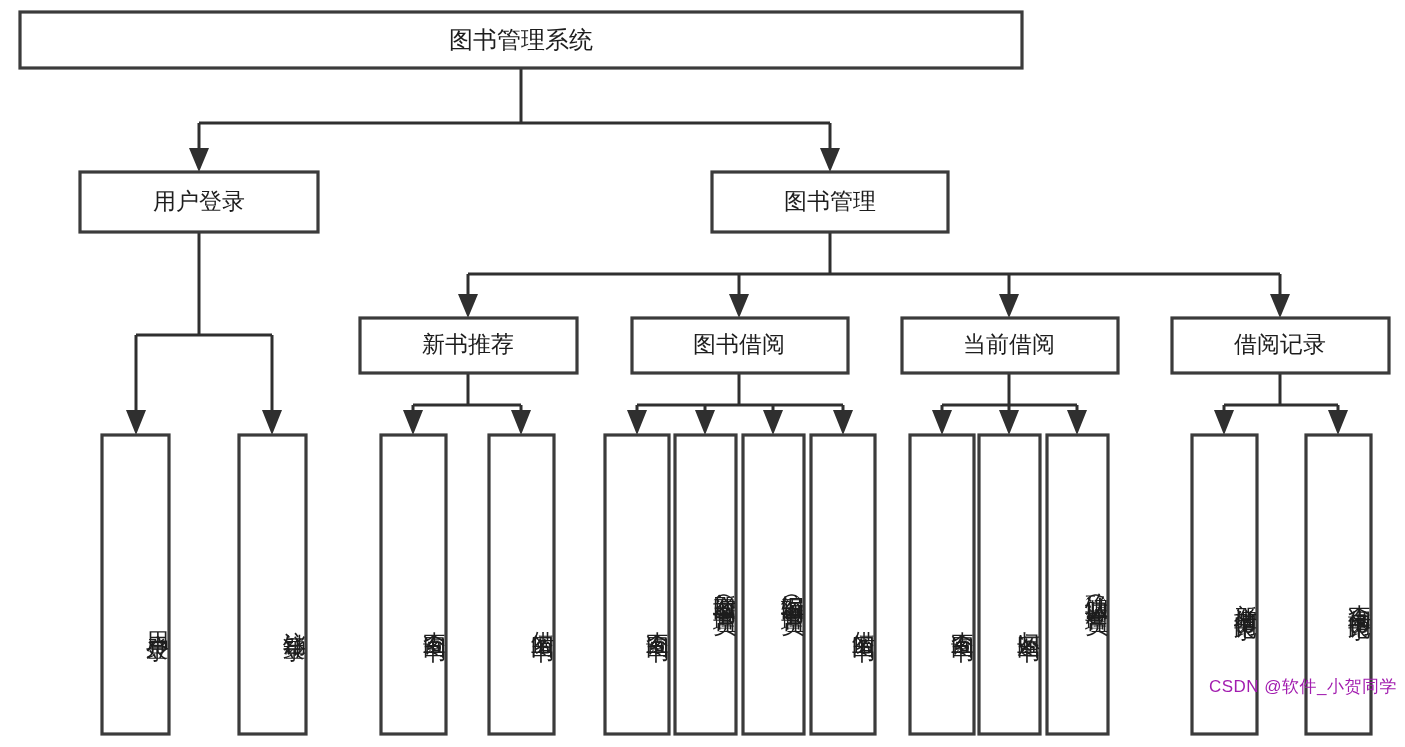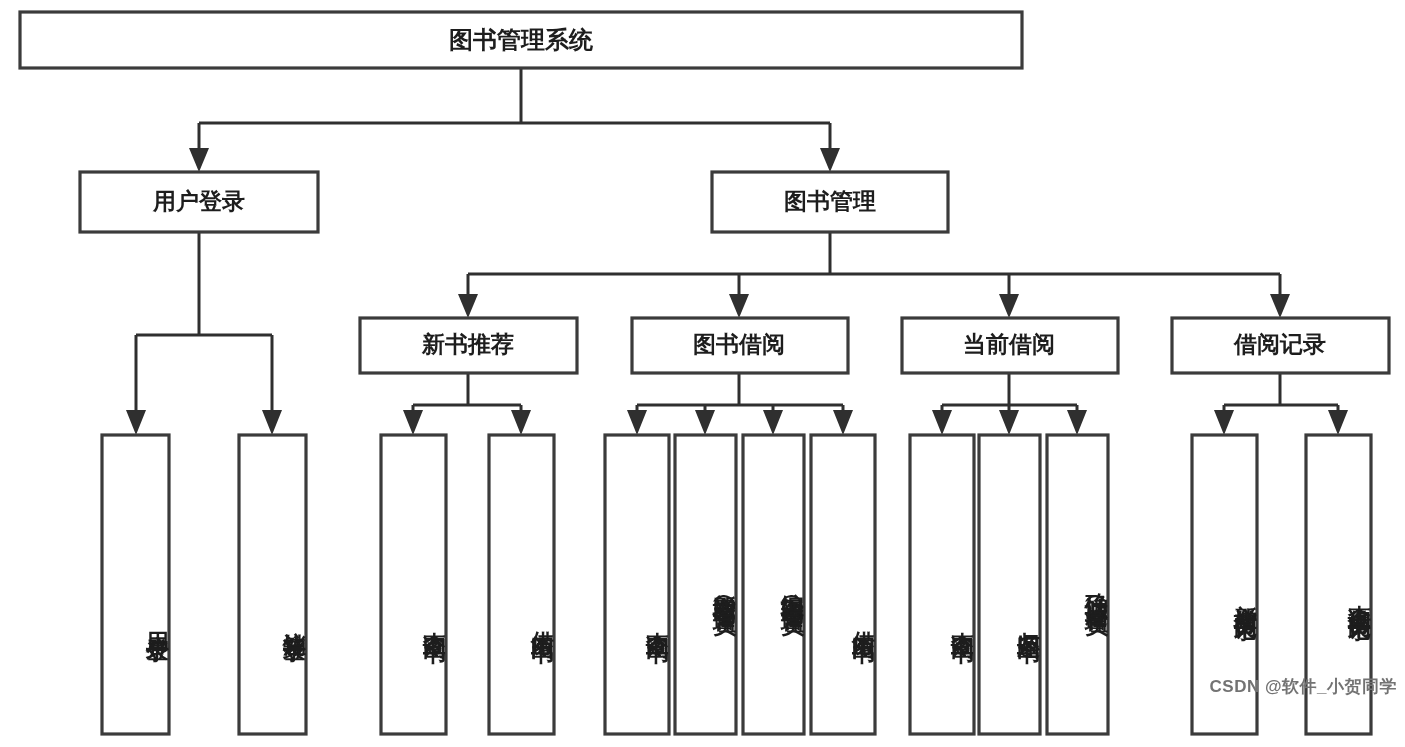--- a/index.html
+++ b/index.html
@@ -1,20 +1,20 @@
 <!DOCTYPE html>
 <html><head>
 <meta charset="utf-8">
 <style>
   html,body{margin:0;padding:0;background:#ffffff;}
   body{
     font-family:"Liberation Sans","DejaVu Sans",sans-serif;
     width:1405px;height:747px;overflow:hidden;position:relative;
   }
-  #stage{position:relative;width:1405px;height:702px;background:#fff;font-weight:bold;}
+  #stage{position:relative;width:1405px;height:702px;background:#fff;}
   svg.diagram{position:absolute;left:0;top:0;width:1405px;height:747px;display:block;}
   .node-rect{fill:#ffffff;stroke:#3b3b3b;stroke-width:3.2;}
   .leaf-rect{fill:#ffffff;stroke:#3b3b3b;stroke-width:3.2;}
   .link{stroke:#2f2f2f;stroke-width:3;fill:none;stroke-linecap:butt;}
   .arrow-head{fill:#2f2f2f;stroke:none;}
   .node-label{
     font-family:"Liberation Sans","DejaVu Sans",sans-serif;
     font-size:23px;fill:#1d1d1d;text-anchor:middle;dominant-baseline:middle;
   }
   .root-label{
@@ -34,21 +34,21 @@
     display:flex;
     align-items:flex-start;
     justify-content:center;
     pointer-events:none;
   }
   .watermark{
     position:absolute;
     right:8px;bottom:4px;
     font-family:"Liberation Sans","DejaVu Sans",sans-serif;
     font-size:17px;
-    color:#737373;
+    color:#a21caf;
     white-space:nowrap;
     letter-spacing:.5px;
     margin-left:29px;
   }
 </style>
 </head>
 <body>
 
 <div id="stage">
 

